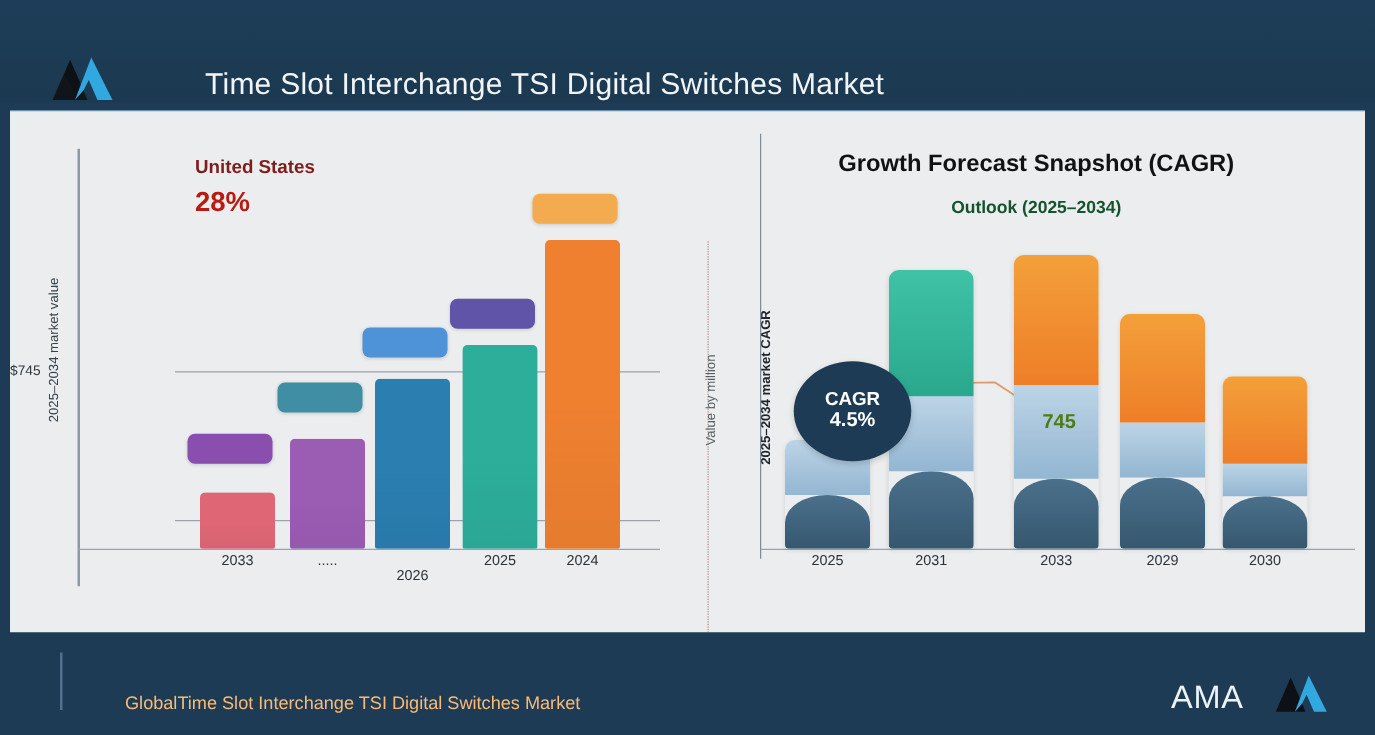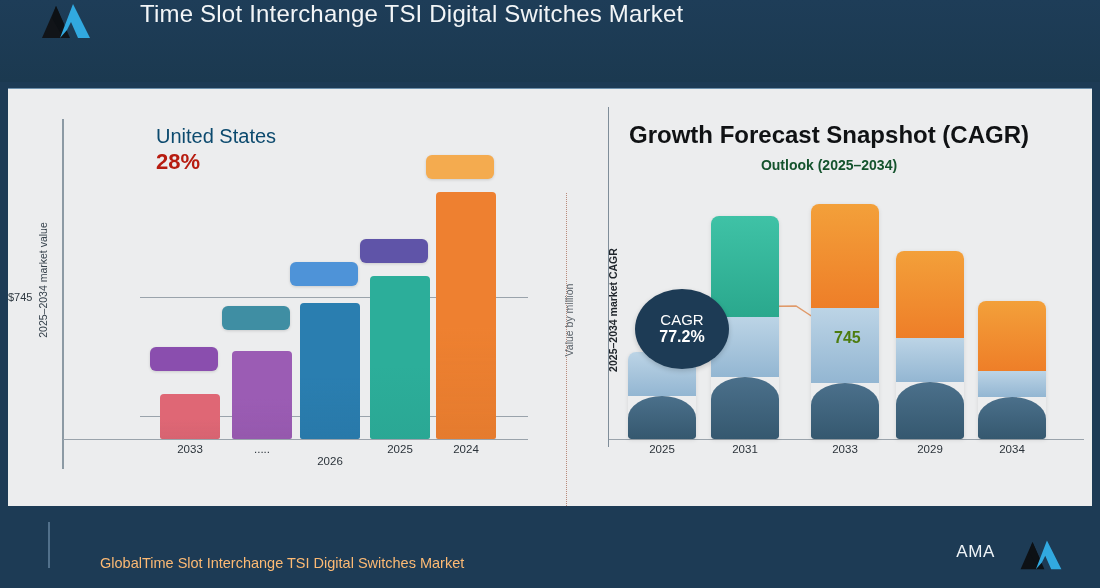--- a/index.html
+++ b/index.html
@@ -13,21 +13,21 @@
     position:relative;
     width:1100px; height:588px;
     background:#1d3b55;
   }
 
   
   .header {
     position:absolute; left:0; top:0;
     width:1100px; height:82px;
     background:linear-gradient(180deg,#1e3d58 0%,#1b3950 100%);
-    display:flex; align-items:flex-start;
+    display:flex; align-items:flex-end;gap:24px;
   }
   .hdr-logo { margin-left:40px; width:52px; height:40px; position:relative; }
   .hdr-title {
     margin-left:48px;
     color:#f2f5f7;
     font-size:24px;
     font-weight:400;
     letter-spacing:.2px;
     white-space:nowrap;
   }
@@ -60,21 +60,21 @@
   }
   .l-ylabel {
     position:absolute; left:-35px; top:185px;
     width:140px; text-align:center;
     transform:rotate(-90deg);
     font-size:10.5px; color:#35414b; font-weight:400;
     white-space:nowrap;
   }
   .l-title {
     position:absolute; left:148px; top:36px;
-    font-size:20px; font-weight:normal; color:#0c4a6e;
+    font-size:15px; font-weight:bold; color:#7f1d1d;
   }
   .l-pct {
     position:absolute; left:148px; top:60px;
     font-size:22px; font-weight:bold; color:#b71c10;
   }
   .l-tick {
     position:absolute; right:0;
     font-size:11px; color:#2f3941; white-space:nowrap;
   }
   .gridline {
@@ -103,21 +103,21 @@
     background:#7f8d99;
   }
   .r-axis-x {
     position:absolute; left:43px; top:350px;
     width:475px; height:1px;
     background:#9aa3ab;
   }
   .r-title {
     position:absolute; top:32px; left:0; width:526px;
     text-align:center;
-    font-size:24px; font-weight:bold; color:#101214;
+    font-size:19px; font-weight:bold; color:#101214;
   }
   .r-sub {
     position:absolute; top:68px; left:0; width:526px;
     text-align:center;
     font-size:14px; font-weight:bold; color:#14532d;
   }
   .r-ylabel {
     position:absolute; left:-33px; top:215px;
     width:160px; text-align:center;
     transform:rotate(-90deg);
@@ -141,21 +141,21 @@
   .cagr-bubble {
     position:absolute; left:69px; top:200px;
     width:94px; height:80px;
     background:#1d3b55; border-radius:50%;
     display:flex; flex-direction:column;
     align-items:center; justify-content:center;
     color:#fff; line-height:1.18;
     box-shadow:0 2px 5px rgba(0,0,0,.18);
     z-index:5;
   }
-  .cagr-bubble .c1 { font-size:15px; font-weight:normal; }
+  .cagr-bubble .c1 { font-size:15px; font-weight:bold; }
   .cagr-bubble .c2 { font-size:16px; font-weight:bold; }
   .peak-label {
     position:absolute; left:268px; top:240px;
     font-size:16px; font-weight:bold; color:#4d7c0f;
     z-index:4;
   }
 
   
   .footer {
     position:absolute; left:0; top:506px;
@@ -169,21 +169,21 @@
   .f-l1 {
     position:absolute; left:88px; top:24px;
     font-size:13px; color:#d9e2e9;
   }
   .f-l2 {
     position:absolute; left:88px; top:49px;
     font-size:14.5px; color:#fdba74;margin-left:12px;
   }
   .f-ama {
     position:absolute; right:105px; top:36px;
-    font-size:17px; color:#eef3f7; letter-spacing:.6px;
+    font-size:26px; color:#eef3f7; letter-spacing:.6px;
   }
   .f-logo { position:absolute; right:28px; top:31px; width:62px; height:34px; }
 </style>
 </head>
 <body>
 
 <div class="frame">
 
   <div class="header">
     <div class="hdr-logo">
@@ -247,21 +247,21 @@
 
       <div class="r-title">Growth Forecast Snapshot (CAGR)</div>
       <div class="r-sub">Outlook (2025–2034)</div>
 
       <svg style="position:absolute;left:0;top:0;width:526px;height:418px;pointer-events:none;">
         <polyline points="160,218 230,217 285,253" fill="none" stroke="#e09a6a" stroke-width="1.4"></polyline>
       </svg>
 
       <div class="cagr-bubble">
         <div class="c1">CAGR</div>
-        <div class="c2">77.2%</div>
+        <div class="c2">4.5%</div>
       </div>
 
       <div class="peak-label">745</div>
 
       <div id="right-bars">
           <div class="r-stack" style="left: 62px; width: 68px; height: 87px; top: 263px; border-radius: 8px 8px 3px 3px; overflow: hidden; box-shadow: rgba(0, 0, 0, 0.1) 0px 1px 4px;">
             <div class="seg" style="bottom: 0px; height: 43px; background: linear-gradient(rgb(75, 112, 139) 0%, rgb(53, 88, 111) 100%); border-radius: 50% 50% 3px 3px / 22px 22px 3px 3px;"></div>
             <div class="seg" style="bottom: 43px; height: 44px; background: linear-gradient(rgb(188, 212, 230) 0%, rgb(147, 182, 210) 100%);"></div>
           </div>
           <div class="r-stack" style="left: 145px; width: 68px; height: 223px; top: 127px; border-radius: 8px 8px 3px 3px; overflow: hidden; box-shadow: rgba(0, 0, 0, 0.1) 0px 1px 4px;">
@@ -283,21 +283,21 @@
             <div class="seg" style="bottom: 0px; height: 42px; background: linear-gradient(rgb(75, 112, 139) 0%, rgb(53, 88, 111) 100%); border-radius: 50% 50% 3px 3px / 22px 22px 3px 3px;"></div>
             <div class="seg" style="bottom: 42px; height: 26px; background: linear-gradient(rgb(188, 212, 230) 0%, rgb(147, 182, 210) 100%);"></div>
             <div class="seg" style="bottom: 68px; height: 70px; background: linear-gradient(rgb(243, 160, 58) 0%, rgb(238, 126, 40) 100%);"></div>
           </div>
         </div>
       <div id="right-xlabels">
           <div class="r-xlab" style="left: 52px; width: 88px;">2025</div>
           <div class="r-xlab" style="left: 135px; width: 88px;">2031</div>
           <div class="r-xlab" style="left: 235px; width: 88px;">2033</div>
           <div class="r-xlab" style="left: 320px; width: 88px; text-align: center;">2029</div>
-          <div class="r-xlab" style="left: 402px; width: 88px;">2034</div>
+          <div class="r-xlab" style="left: 402px; width: 88px;">2030</div>
         </div>
     </div>
   </div>
 
   <div class="footer">
     <div class="f-bar"></div>
     <div class="f-l2">GlobalTime Slot Interchange TSI Digital Switches Market</div>
     <div class="f-ama">AMA</div>
     <div class="f-logo">
       <svg width="62" height="34" viewBox="0 0 52 40">

